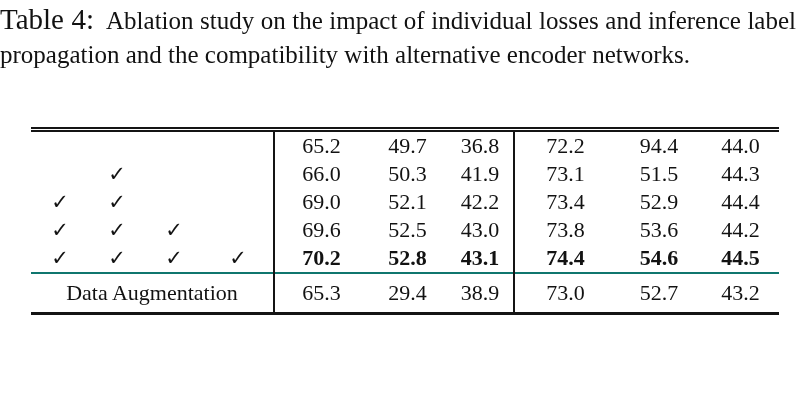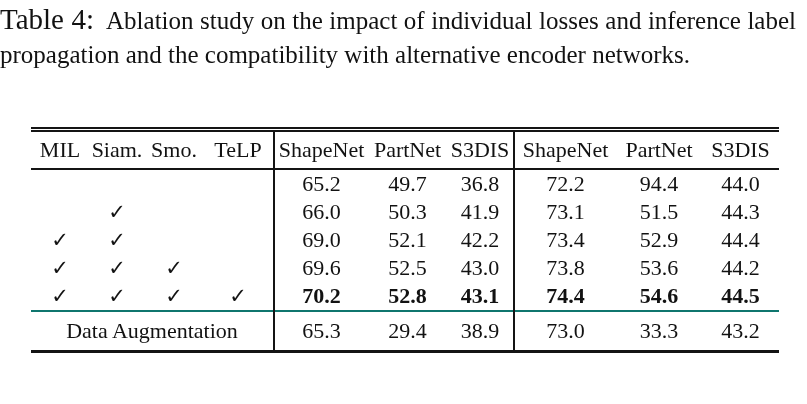--- a/index.html
+++ b/index.html
@@ -73,32 +73,20 @@
         <col style="width:58px">
         <col style="width:71px">
       <col style="width:94px">
         <col style="width:79px">
         <col style="width:67px">
       <col style="width:102px">
         <col style="width:86px">
         <col style="width:77px">
     </colgroup>
     <tbody>
-      <tr class="h2">
-        <td>MIL</td>
-        <td>Siam.</td>
-        <td>Smo.</td>
-        <td>TeLP</td>
-        <td class="vl">ShapeNet</td>
-        <td>PartNet</td>
-        <td>S3DIS</td>
-        <td class="vl">ShapeNet</td>
-        <td>PartNet</td>
-        <td>S3DIS</td>
-      </tr>
 
       <tr class="data">
         <td class="check"></td>
         <td class="check"></td>
         <td class="check"></td>
         <td class="check"></td>
         <td class="val vl">65.2</td>
         <td class="val">49.7</td>
         <td class="val">36.8</td>
         <td class="val vl">72.2</td>
@@ -153,19 +141,19 @@
         <td class="val">54.6</td>
         <td class="val">44.5</td>
       </tr>
 
       <tr class="footer">
         <td colspan="4">Data Augmentation</td>
         <td class="val vl">65.3</td>
         <td class="val">29.4</td>
         <td class="val">38.9</td>
         <td class="val vl">73.0</td>
-        <td class="val">33.3</td>
+        <td class="val">52.7</td>
         <td class="val">43.2</td>
       </tr>
     </tbody>
   </table>
 
 </div>
 
 </body></html>

